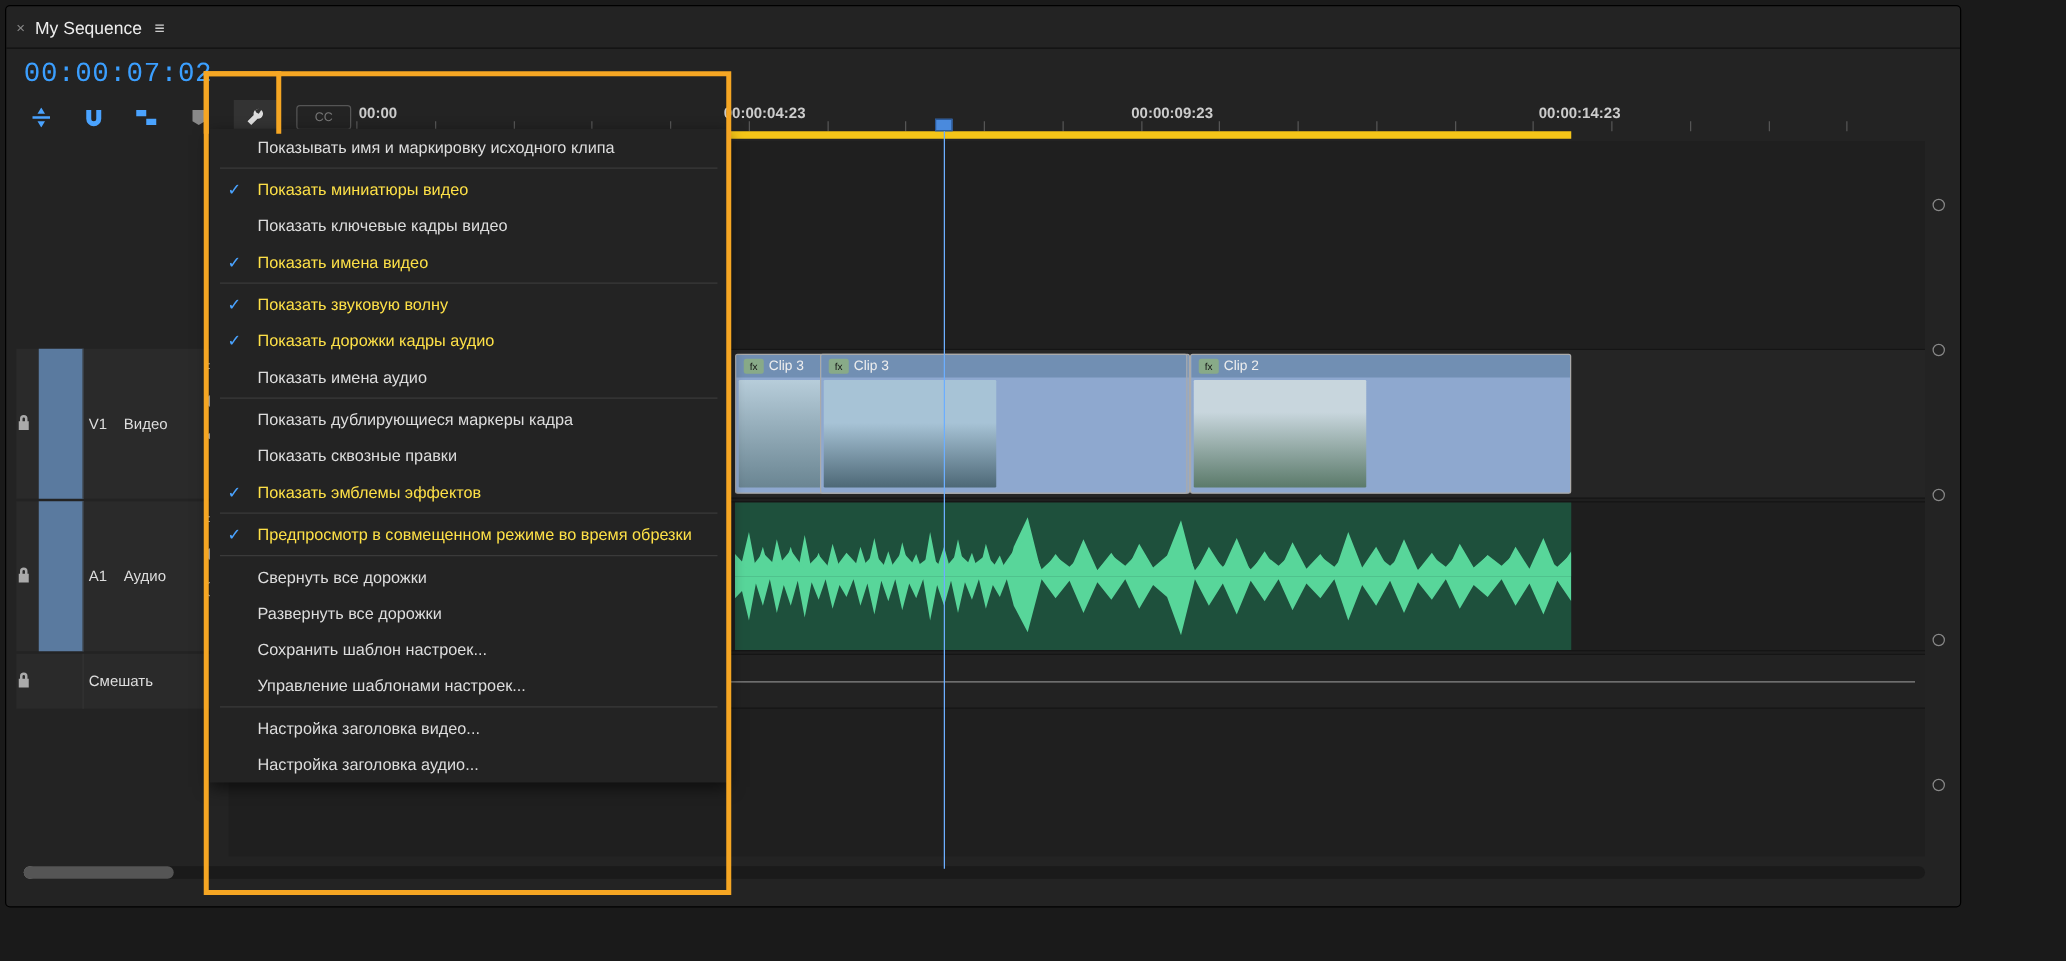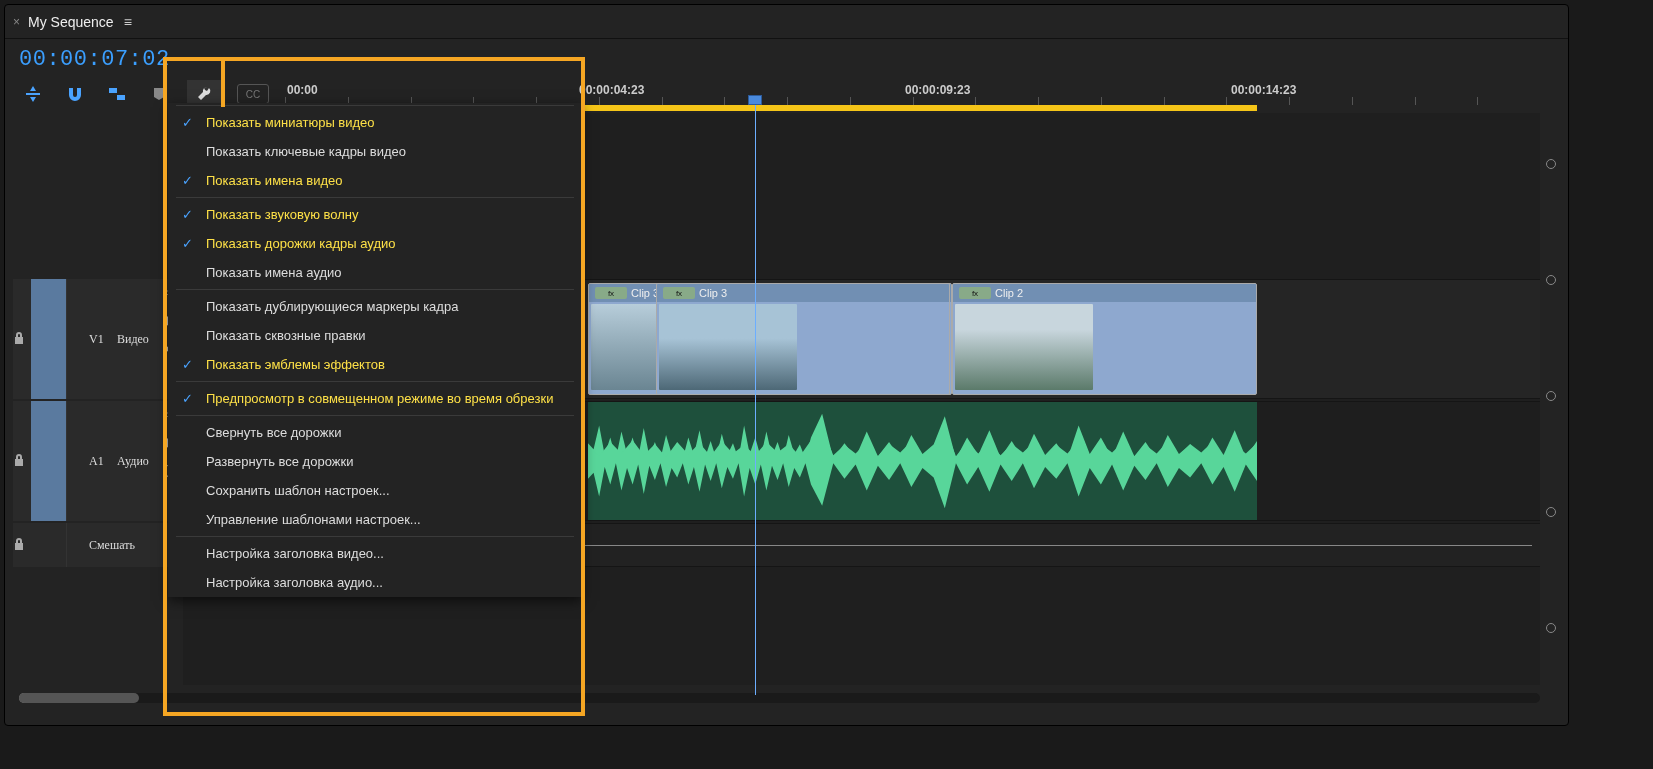--- a/index.html
+++ b/index.html
@@ -79,21 +79,21 @@
     width: 36px;
     height: 28px;
     background: #333;
     display: flex;
     align-items: center;
     justify-content: center;
     color: #ddd;
     cursor: pointer;
   }
   .cc-icon {
-    width: 32px;
+    width: 44px;
     height: 20px;
     display: flex;
     align-items: center;
     justify-content: center;
     color: #777;
     border: 1px solid #555;
     border-radius: 3px;
     font-size: 10px;
   }
   .ruler-area {
@@ -170,24 +170,23 @@
     height: 100%;
     background: #5a7a9f;
     border-right: 1px solid #333;
   }
   .track-header.mix .track-target { background: transparent; }
   .track-label-area {
     flex: 1;
     display: flex;
     align-items: flex-end;
     justify-content: flex-start;
-    padding: 0 22px;
+    padding: 0 4px;
     color: #ddd;
     font-size: 12px;
-    font-family: Liberation Serif, serif;
   }
   .track-lock {
     color: #aaa;
     font-size: 13px;
     padding-right: 4px;
     width: 18px;
   }
   .track-id {
     width: 28px;
     color: #ddd;
@@ -244,21 +243,21 @@
   }
   .clip-thumb {
     position: absolute;
     top: 20px; left: 2px;
     height: calc(100% - 24px);
     aspect-ratio: 16/10;
     background: linear-gradient(#7aa2b8, #3d6272);
     border-radius: 1px;
   }
   .clip-label .fx {
-    width: 32px; height: 12px;
+    width: 16px; height: 12px;
     background: #8a8; border-radius: 2px;
     font-size: 8px; color: #111;
     display: flex; align-items: center; justify-content: center;
   }
   .waveform-clip {
     position: absolute;
     top: 0; bottom: 0;
     background: #1e503c;
   }
   .waveform-svg { width: 100%; height: 100%; display:block; }
@@ -526,20 +525,21 @@
   <div class="bottom-scrollbar">
     <div class="scrollbar-knob" style="left:0"></div>
     <div class="scrollbar-thumb-h"></div>
   </div>
 
 </div>
 
 <div class="highlight-top"></div>
 
 <div class="dropdown-menu" id="dropdown">
+    <div class="menu-item">Показывать имя и маркировку исходного клипа</div>
     <div class="menu-sep"></div>
     <div class="menu-item checked">Показать миниатюры видео</div>
     <div class="menu-item">Показать ключевые кадры видео</div>
     <div class="menu-item checked">Показать имена видео</div>
     <div class="menu-sep"></div>
     <div class="menu-item checked">Показать звуковую волну</div>
     <div class="menu-item checked">Показать дорожки кадры аудио</div>
     <div class="menu-item">Показать имена аудио</div>
     <div class="menu-sep"></div>
     <div class="menu-item">Показать дублирующиеся маркеры кадра</div>

